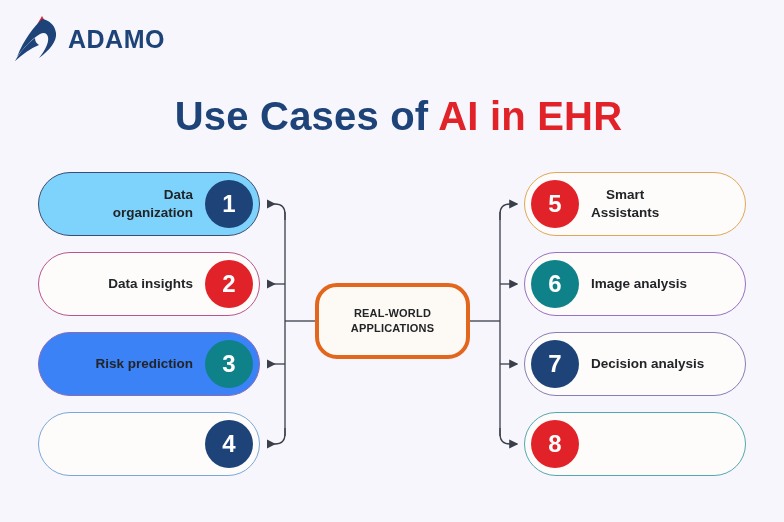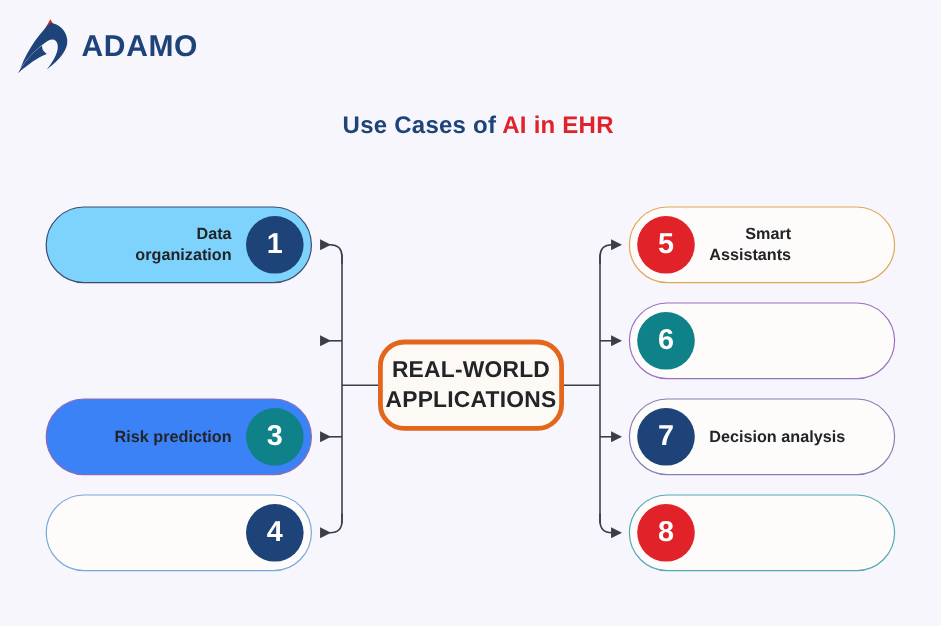--- a/index.html
+++ b/index.html
@@ -58,21 +58,21 @@
     letter-spacing: 1.6px;
   }
 
   
   #title {
     position: absolute;
     left: 0;
     top: 94px;
     width: 784px;
     text-align: center;
-    font-size: 20px;
+    font-size: 40px;
     font-weight: bold;
     color: #1d4379;
     letter-spacing: 0.2px;
     padding-left: 13px;
   }
   #title .accent { color: #e12229; }
 
   
   #connectors {
     position: absolute;
@@ -97,21 +97,21 @@
   .item-box.right { left: 524px; width: 222px; justify-content: flex-start; padding-left: 6px; }
 
   .item-label {
     font-size: 13.5px;
     font-weight: bold;
     color: #232428;
     line-height: 1.32;
     white-space: pre-line;
   }
   .item-box.left  .item-label { text-align: right; margin-right: 12px; }
-  .item-box.right .item-label { text-align: right;  margin-left: 12px; }
+  .item-box.right .item-label { text-align: center;  margin-left: 12px; }
 
   .num-circle {
     width: 48px;
     height: 48px;
     border-radius: 50%;
     flex: 0 0 48px;
     display: flex;
     align-items: center;
     justify-content: center;
     color: #ffffff;
@@ -129,21 +129,21 @@
     height: 76px;
     border-radius: 22px;
     background: #fdfaf5;
     border: 4px solid #e2661b;
     display: flex;
     align-items: center;
     justify-content: center;
     text-align: center;
   }
   #center-label {
-    font-size: 19px;
+    font-size: 11px;
     font-weight: bold;
     color: #232428;
     line-height: 1.32;
     letter-spacing: 0.2px;
     white-space: pre-line;
   }
 </style>
 </head>
 <body>
 
@@ -196,40 +196,45 @@
     <path d="M500,364 L517,364" stroke="#3a3f4a" stroke-width="1.3" fill="none" marker-end="url(#arrR)"></path>
 
     <path d="M500,428 L500,434 Q500,444 510,444 L517,444" stroke="#3a3f4a" stroke-width="1.3" fill="none" marker-end="url(#arrR)"></path>
   </svg>
 
   <div class="item-box left" style="top: 172px; border-color: rgb(62, 76, 114); background: #7dd3fc;">
     <span class="item-label">Data
 organization</span>
     <span class="num-circle" style="background: rgb(29, 67, 121);">1</span>
   </div>
+  <div class="item-box left" style="top: 252px; border-color: rgb(184, 85, 140); background: rgb(253, 252, 250);">
+    <span class="item-label">Data insights</span>
+    <span class="num-circle" style="background: rgb(225, 34, 41);">2</span>
+  </div>
   <div class="item-box left" style="top: 332px; border-color: rgb(138, 107, 181); background: #3b82f6;">
     <span class="item-label">Risk prediction</span>
     <span class="num-circle" style="background: rgb(15, 130, 137);">3</span>
   </div>
   <div class="item-box left" style="top: 412px; border-color: rgb(122, 168, 216); background: rgb(253, 252, 250);">
     <span class="num-circle" style="background: rgb(29, 67, 121);">4</span>
   </div>
 
   <div id="center-node" style="border-color: rgb(226, 102, 27); background: rgb(253, 250, 245);">
     <span id="center-label">REAL-WORLD
 APPLICATIONS</span>
   </div>
 
   <div class="item-box right" style="top: 172px; border-color: rgb(224, 168, 85); background: rgb(253, 252, 250);">
     <span class="num-circle" style="background: rgb(225, 34, 41);">5</span>
     <span class="item-label">Smart
 Assistants</span>
   </div>
   <div class="item-box right" style="top: 252px; border-color: rgb(155, 111, 194); background: rgb(253, 252, 250);">
     <span class="num-circle" style="background: rgb(15, 130, 137);">6</span>
+    <span class="item-label">Image analysis</span>
   </div>
   <div class="item-box right" style="top: 332px; border-color: rgb(138, 124, 181); background: rgb(253, 252, 250);">
     <span class="num-circle" style="background: rgb(29, 67, 121);">7</span>
     <span class="item-label">Decision analysis</span>
   </div>
   <div class="item-box right" style="top: 412px; border-color: rgb(85, 168, 176); background: rgb(253, 252, 250);">
     <span class="num-circle" style="background: rgb(225, 34, 41);">8</span>
   </div>
 
 </div>

